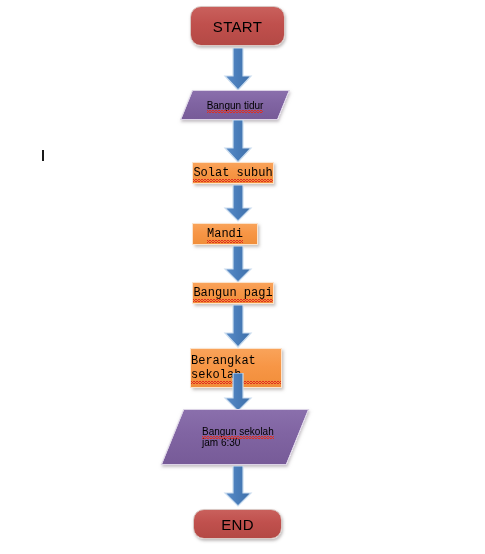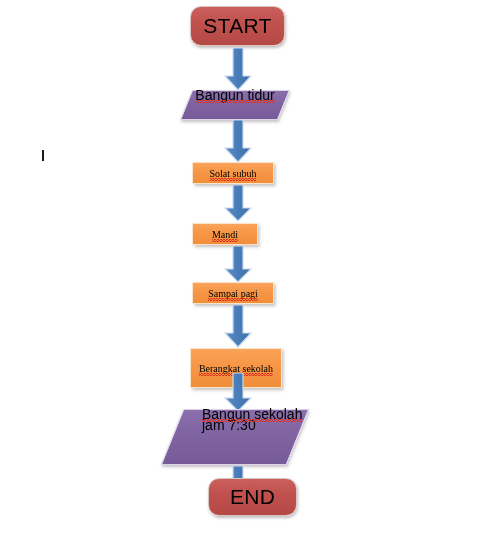--- a/index.html
+++ b/index.html
@@ -31,36 +31,36 @@
   
   .terminator {
     background: linear-gradient(180deg, #C9605C 0%, #C0504D 45%, #B44945 100%);
     border: 1px solid #D9C7C3;
     border-radius: 11px;
     box-shadow: 1px 2px 3px rgba(120,110,110,0.45);
     display: flex;
     align-items: center;
     justify-content: center;
     color: #000000;
-    font-size: 21px;
+    font-size: 15px;
     letter-spacing: 0.3px;
     font-family: "Liberation Sans", sans-serif;
   }
 
   
   .process {
     background: linear-gradient(180deg, #F9A35A 0%, #F79646 45%, #F18E3A 100%);
     border: 1px solid #FBE3CC;
     box-shadow: 1.5px 2px 3px rgba(140,130,125,0.5);
     display: flex;
     align-items: center;
     justify-content: center;
     color: #000000;
-    font-size: 10px;
-    font-family: Liberation Serif, serif;
+    font-size: 12px;
+    font-family: Liberation Mono, monospace;
   }
 
   
   .data-shape {
     position: absolute;
   }
   .data-shape .skew {
     position: absolute;
     left: 0; top: 0;
     width: 100%;
@@ -70,24 +70,24 @@
     transform: skewX(-22deg);
     box-shadow: 1.5px 2px 3px rgba(140,130,140,0.5);
     box-sizing: border-box;
   }
   .data-shape .dlabel {
     position: absolute;
     left: 0; top: 0;
     width: 100%;
     height: 100%;
     display: flex;
-    align-items: flex-start;
+    align-items: center;
     justify-content: center;
     color: #000000;
-    font-size: 14px;
+    font-size: 10px;
     line-height: 11px;
     font-family: "Liberation Sans", sans-serif;
   }
   .data-shape.align-left .dlabel {
     justify-content: flex-start;
     padding-left: 30px;
     text-align: left;
   }
 
   
@@ -173,21 +173,21 @@
     <span class="sp">Mandi</span>
   </div>
 
   <div class="arrow" style="left:220px; top:246px; width:36px; height:38px;">
     <svg width="36" height="38" viewBox="0 0 36 38">
       <polygon points="13,0 23,0 23,23 31,23 18,36 5,23 13,23" fill="url(#ag1)" stroke="#C9DCEF" stroke-width="1.2"></polygon>
     </svg>
   </div>
 
   <div class="node process" style="left:192px; top:282px; width:82px; height:22px;">
-    <span class="sp">Sampai  pagi</span>
+    <span class="sp">Bangun  pagi</span>
   </div>
 
   <div class="arrow" style="left:220px; top:305px; width:36px; height:44px;">
     <svg width="36" height="44" viewBox="0 0 36 44">
       <polygon points="13,0 23,0 23,28 31,28 18,42 5,28 13,28" fill="url(#ag1)" stroke="#C9DCEF" stroke-width="1.2"></polygon>
     </svg>
   </div>
 
   <div class="node process" style="left:190px; top:348px; width:92px; height:40px;">
     <span class="sp">Berangkat sekolah</span>
@@ -197,28 +197,28 @@
     <svg width="36" height="40" viewBox="0 0 36 40">
       <polygon points="13,0 23,0 23,25 31,25 18,38 5,25 13,25" fill="url(#ag1)" stroke="#C9DCEF" stroke-width="1.2"></polygon>
     </svg>
   </div>
 
   <div class="data-shape align-left" style="left:172px; top:409px; width:126px; height:56px;">
     <div class="skew"></div>
     <div class="dlabel">
       <div>
         <div><span class="sp">Bangun sekolah</span></div>
-        <div><span>jam 7:30</span></div>
+        <div><span>jam 6:30</span></div>
       </div>
     </div>
   </div>
 
   <div class="arrow" style="left:220px; top:466px; width:36px; height:42px;">
     <svg width="36" height="42" viewBox="0 0 36 42">
       <polygon points="13,0 23,0 23,27 31,27 18,40 5,27 13,27" fill="url(#ag1)" stroke="#C9DCEF" stroke-width="1.2"></polygon>
     </svg>
   </div>
 
-  <div class="node terminator" style="left:193px; top:478px; width:89px; height:38px;margin-left:15px;">
+  <div class="node terminator" style="left:193px; top:509px; width:89px; height:30px;">
     <span>END</span>
   </div>
 
 </div>
 
 </body></html>

